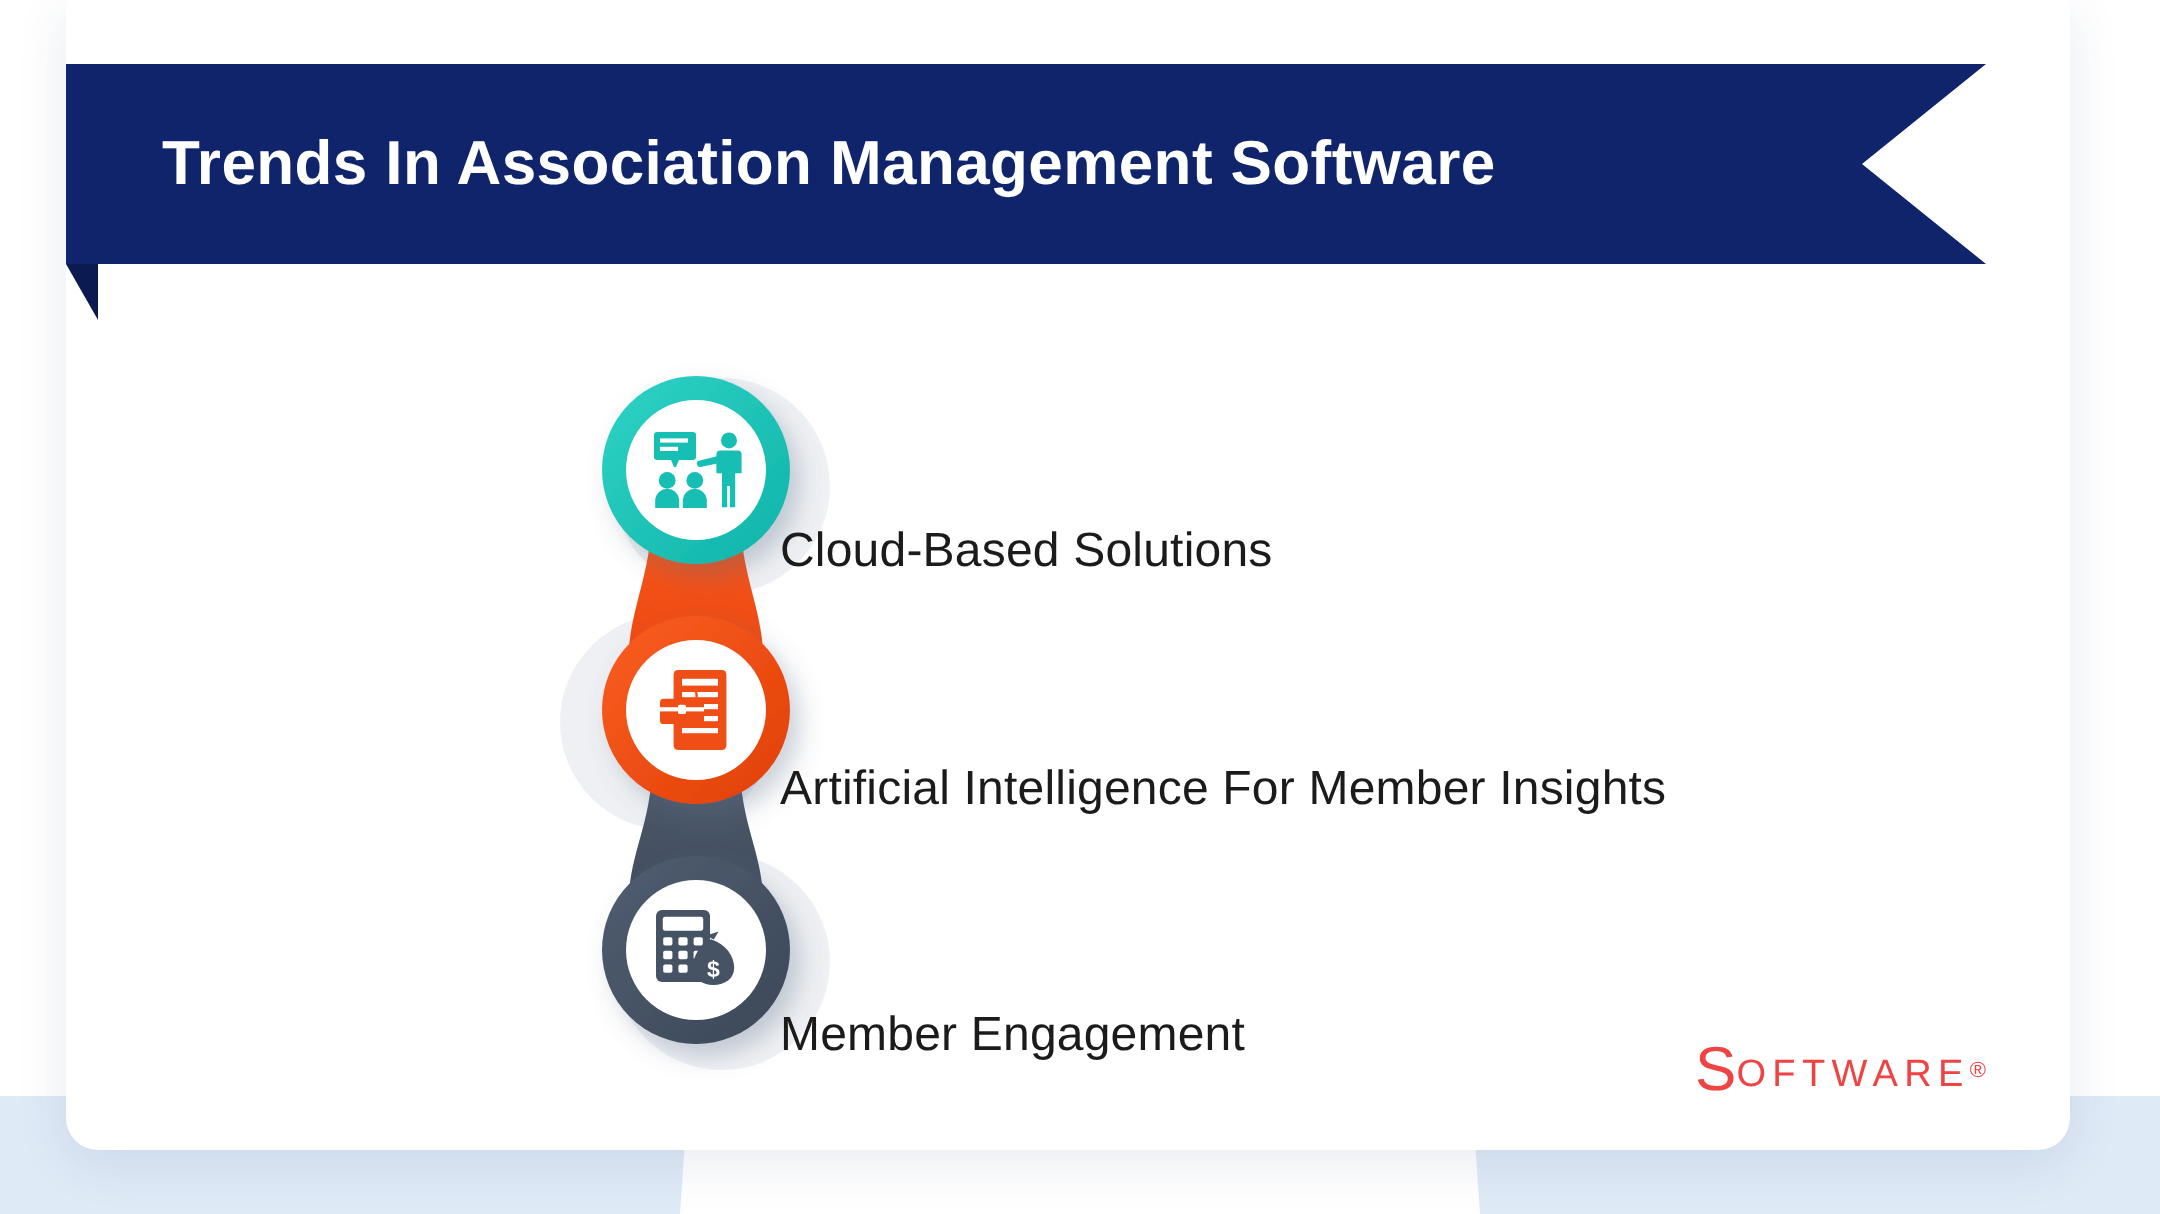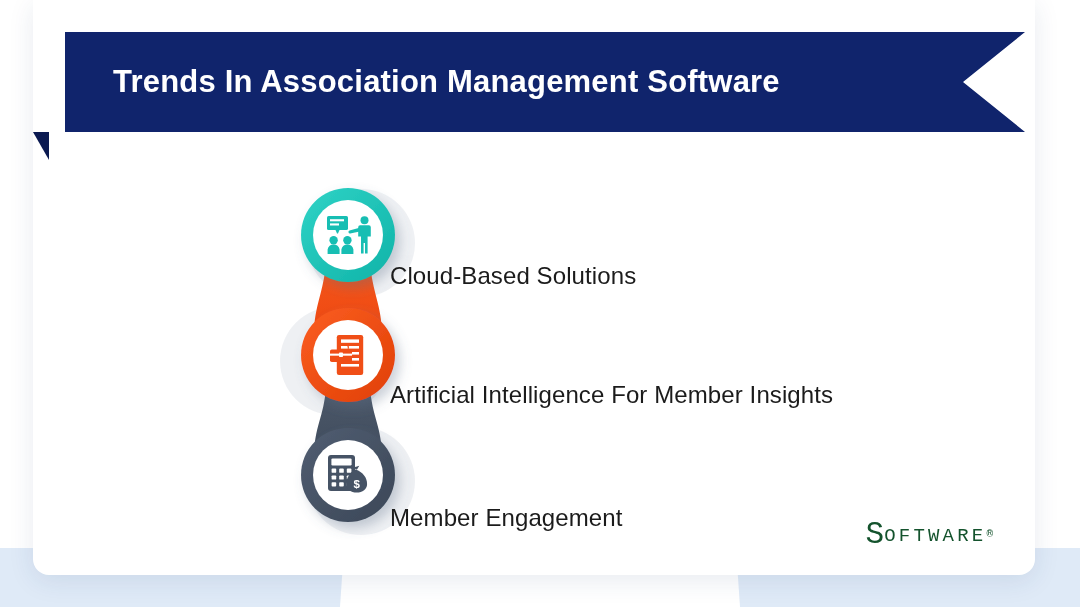--- a/index.html
+++ b/index.html
@@ -76,21 +76,20 @@
     position: absolute;
     left: 12px;
     top: 0;
     width: 960px;
     height: 100px;
     background: #10246c;
     clip-path: polygon(0 0, 960px 0, 960px 0, 898px 50px, 960px 100px, 0 100px);
     box-shadow: 0 5px 16px rgba(16, 36, 108, 0.22);
     display: flex;
     align-items: center;
-    margin-left: 32px;
   }
   .ribbon-title {
     color: #ffffff;
     font-size: 31px;
     font-weight: 700;
     letter-spacing: 0.2px;
     margin-left: 48px;
     white-space: nowrap;
   }
   
@@ -132,22 +131,22 @@
   .row-label.r0 { top: 220px; }
   .row-label.r1 { top: 339px; }
   .row-label.r2 { top: 462px; }
 
   
   .logo {
     position: absolute;
     right: 42px;
     bottom: 26px;
     text-align: left;
-    color: #14532d;
-    font-family: Liberation Mono, monospace;
+    color: #ef4444;
+    font-family: Liberation Sans, sans-serif;
     line-height: 0.95;
   }
   .logo-row { position: relative; white-space: nowrap; }
   .logo-cap {
     font-size: 31px;
     letter-spacing: 0px;
   }
   .logo-rest {
     font-size: 19px;
     letter-spacing: 3.2px;

